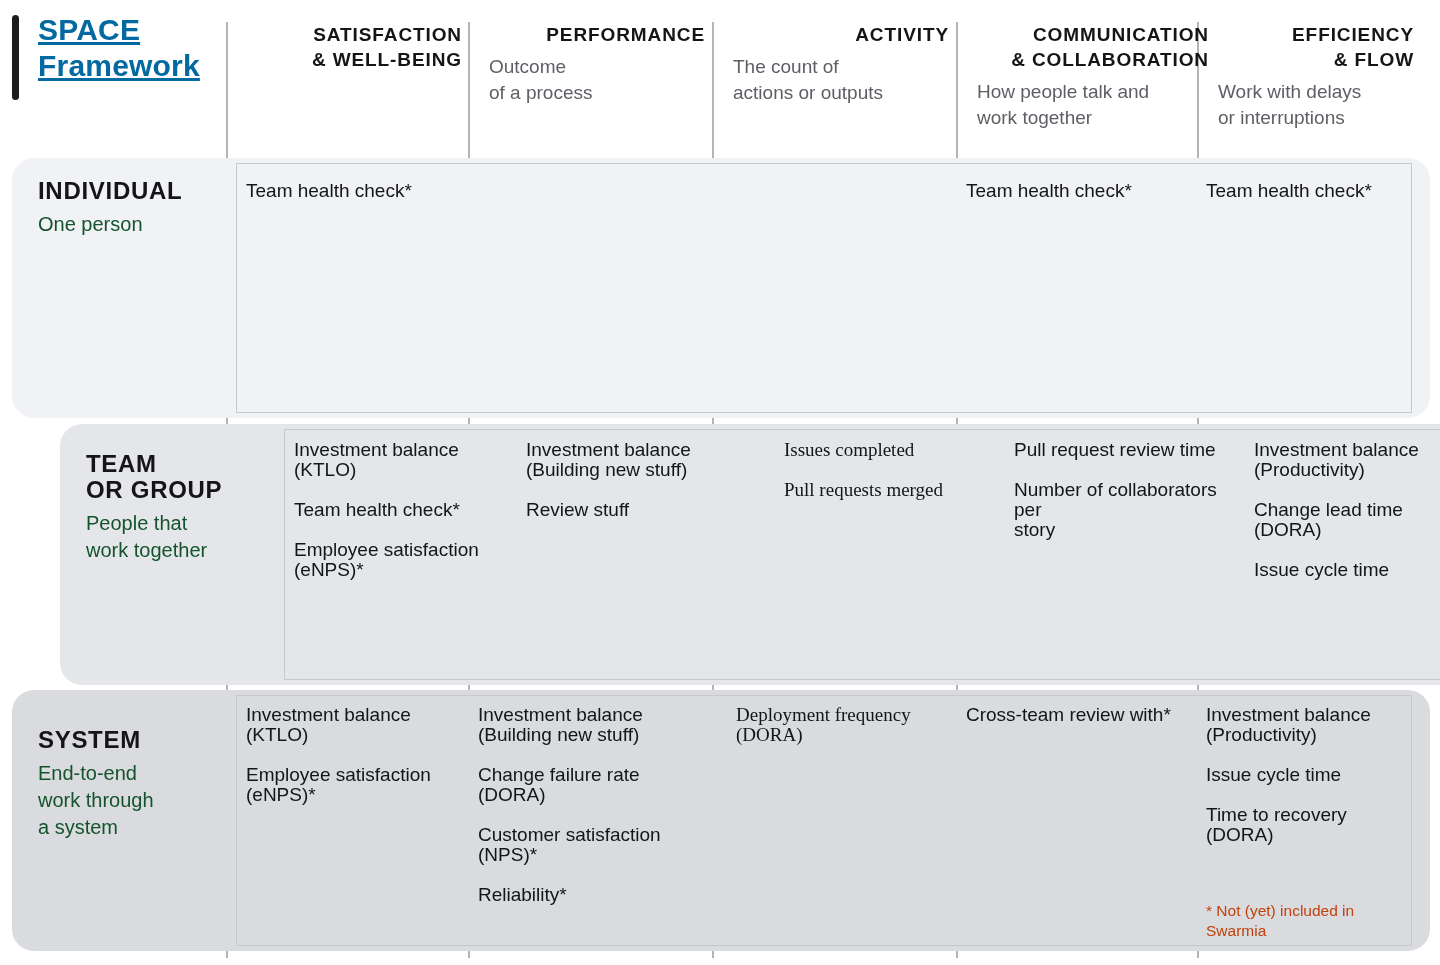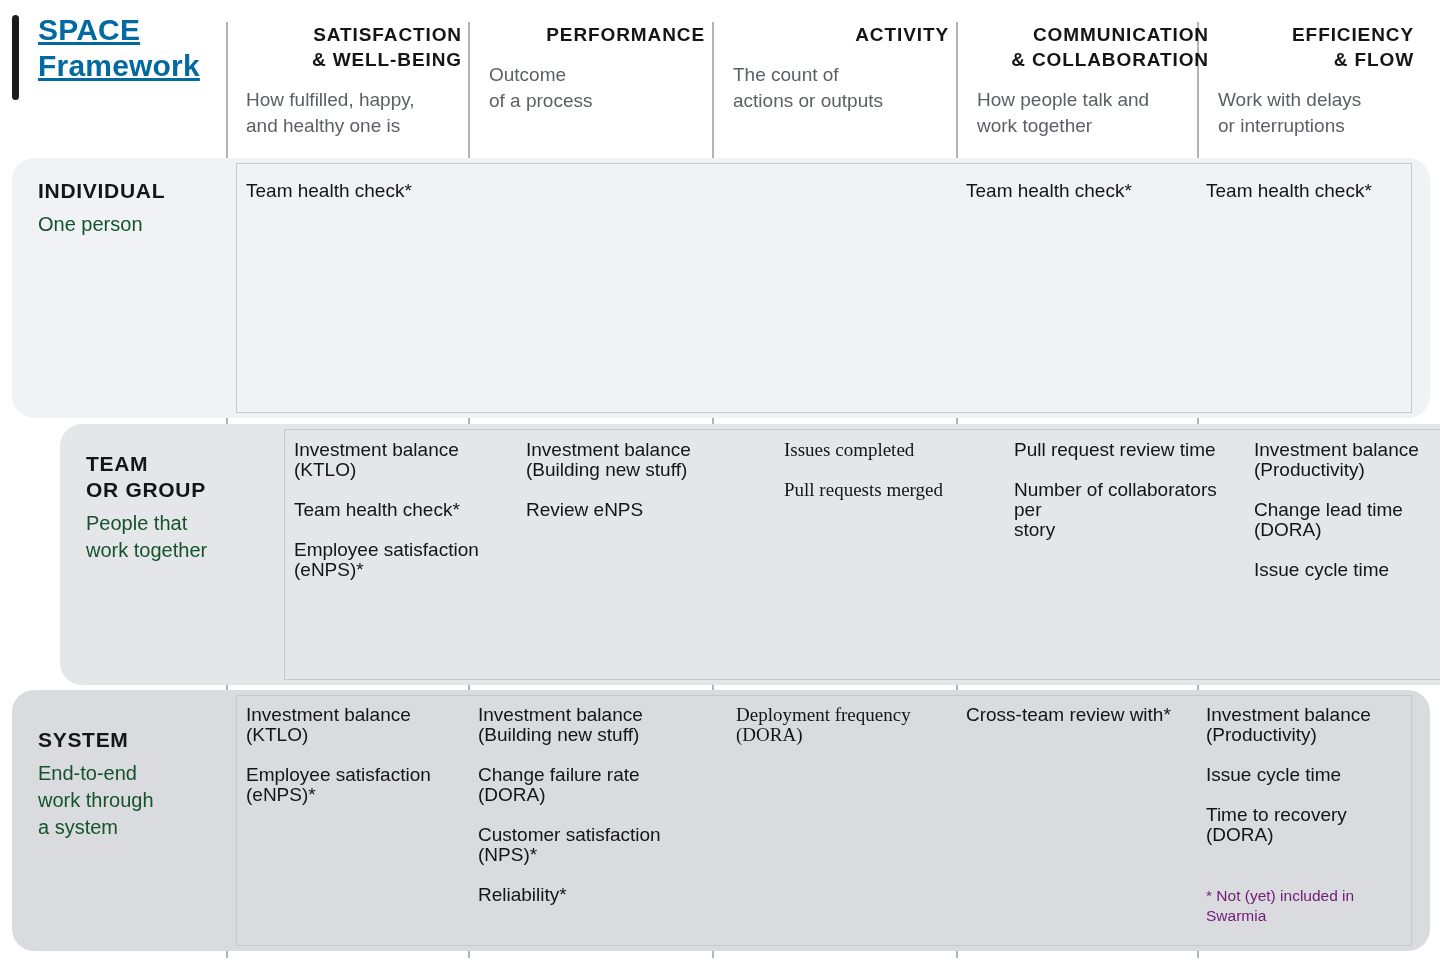--- a/index.html
+++ b/index.html
@@ -55,21 +55,21 @@
   .col-head .col-title {
     font-size: 19px;
     font-weight: 700;
     letter-spacing: 0.9px;
     line-height: 25px;
     color: #151517;
     white-space: pre-line;
     text-align: right;
   }
   .col-head .col-subtitle {
-    margin-top: 15px;
+    margin-top: 7px;
     font-size: 19px;
     font-weight: 500;
     line-height: 26px;
     color: #5c5f64;
     white-space: pre-line;
   }
   .col-head.c0 { left: 246px;  width: 216px; }
   .col-head.c1 { left: 489px;  width: 216px; }
   .col-head.c2 { left: 733px;  width: 216px; }
   .col-head.c3 { left: 977px;  width: 232px; }
@@ -96,21 +96,21 @@
     border: 1px solid #c6c8cc;
     pointer-events: none;
   }
 
   
   .row-head { position: absolute; left: 26px; width: 180px; }
   .band.r0 .row-head { top: 20px; }
   .band.r1 .row-head { top: 27px; }
   .band.r2 .row-head { top: 37px; }
   .row-title {
-    font-size: 21px;
+    font-size: 24px;
     font-weight: 700;
     letter-spacing: 0.7px;
     line-height: 26px;
     color: #151517;
     white-space: pre-line;
   }
   .row-subtitle {
     margin-top: 7px;
     font-size: 20px;
     font-weight: 500;
@@ -134,25 +134,25 @@
     line-height: 20px;
     color: #141518;
     margin-bottom: 20px;
     white-space: pre-line;
   }
 
   
   .footnote {
     position: absolute;
     left: 1194px;
-    top: 196px;             
+    top: 211px;             
     width: 206px;
     font-size: 15.5px;
     line-height: 20px;
-    color: #701a75;
+    color: #c2410c;
     white-space: pre-line;
   }
 </style>
 </head>
 <body>
 
 <div class="canvas">
 
   <div class="accent-bar"></div>
   <h1 class="logo">SPACE
@@ -160,22 +160,20 @@
 
   <div class="divider d0"></div>
   <div class="divider d1"></div>
   <div class="divider d2"></div>
   <div class="divider d3"></div>
   <div class="divider d4"></div>
 
   <div class="col-head c0">
     <div class="col-title">SATISFACTION
 &amp; WELL-BEING</div>
-    <div class="col-subtitle">How fulfilled, happy,
-and healthy one is</div>
   </div>
   <div class="col-head c1">
     <div class="col-title">PERFORMANCE</div>
     <div class="col-subtitle">Outcome
 of a process</div>
   </div>
   <div class="col-head c2">
     <div class="col-title">ACTIVITY</div>
     <div class="col-subtitle">The count of
 actions or outputs</div>
@@ -223,21 +221,21 @@
     <div class="cell col0">
         <p class="cell-item">Investment balance
 (KTLO)</p>
         <p class="cell-item">Team health check*</p>
         <p class="cell-item">Employee satisfaction
 (eNPS)*</p>
       </div>
     <div class="cell col1">
         <p class="cell-item">Investment balance
 (Building new stuff)</p>
-        <p class="cell-item">Review eNPS</p>
+        <p class="cell-item">Review stuff</p>
       </div>
     <div class="cell col2">
         <p class="cell-item">Issues completed</p>
         <p class="cell-item">Pull requests merged</p>
       </div>
     <div class="cell col3">
         <p class="cell-item">Pull request review time</p>
         <p class="cell-item">Number of collaborators per
 story</p>
       </div>

